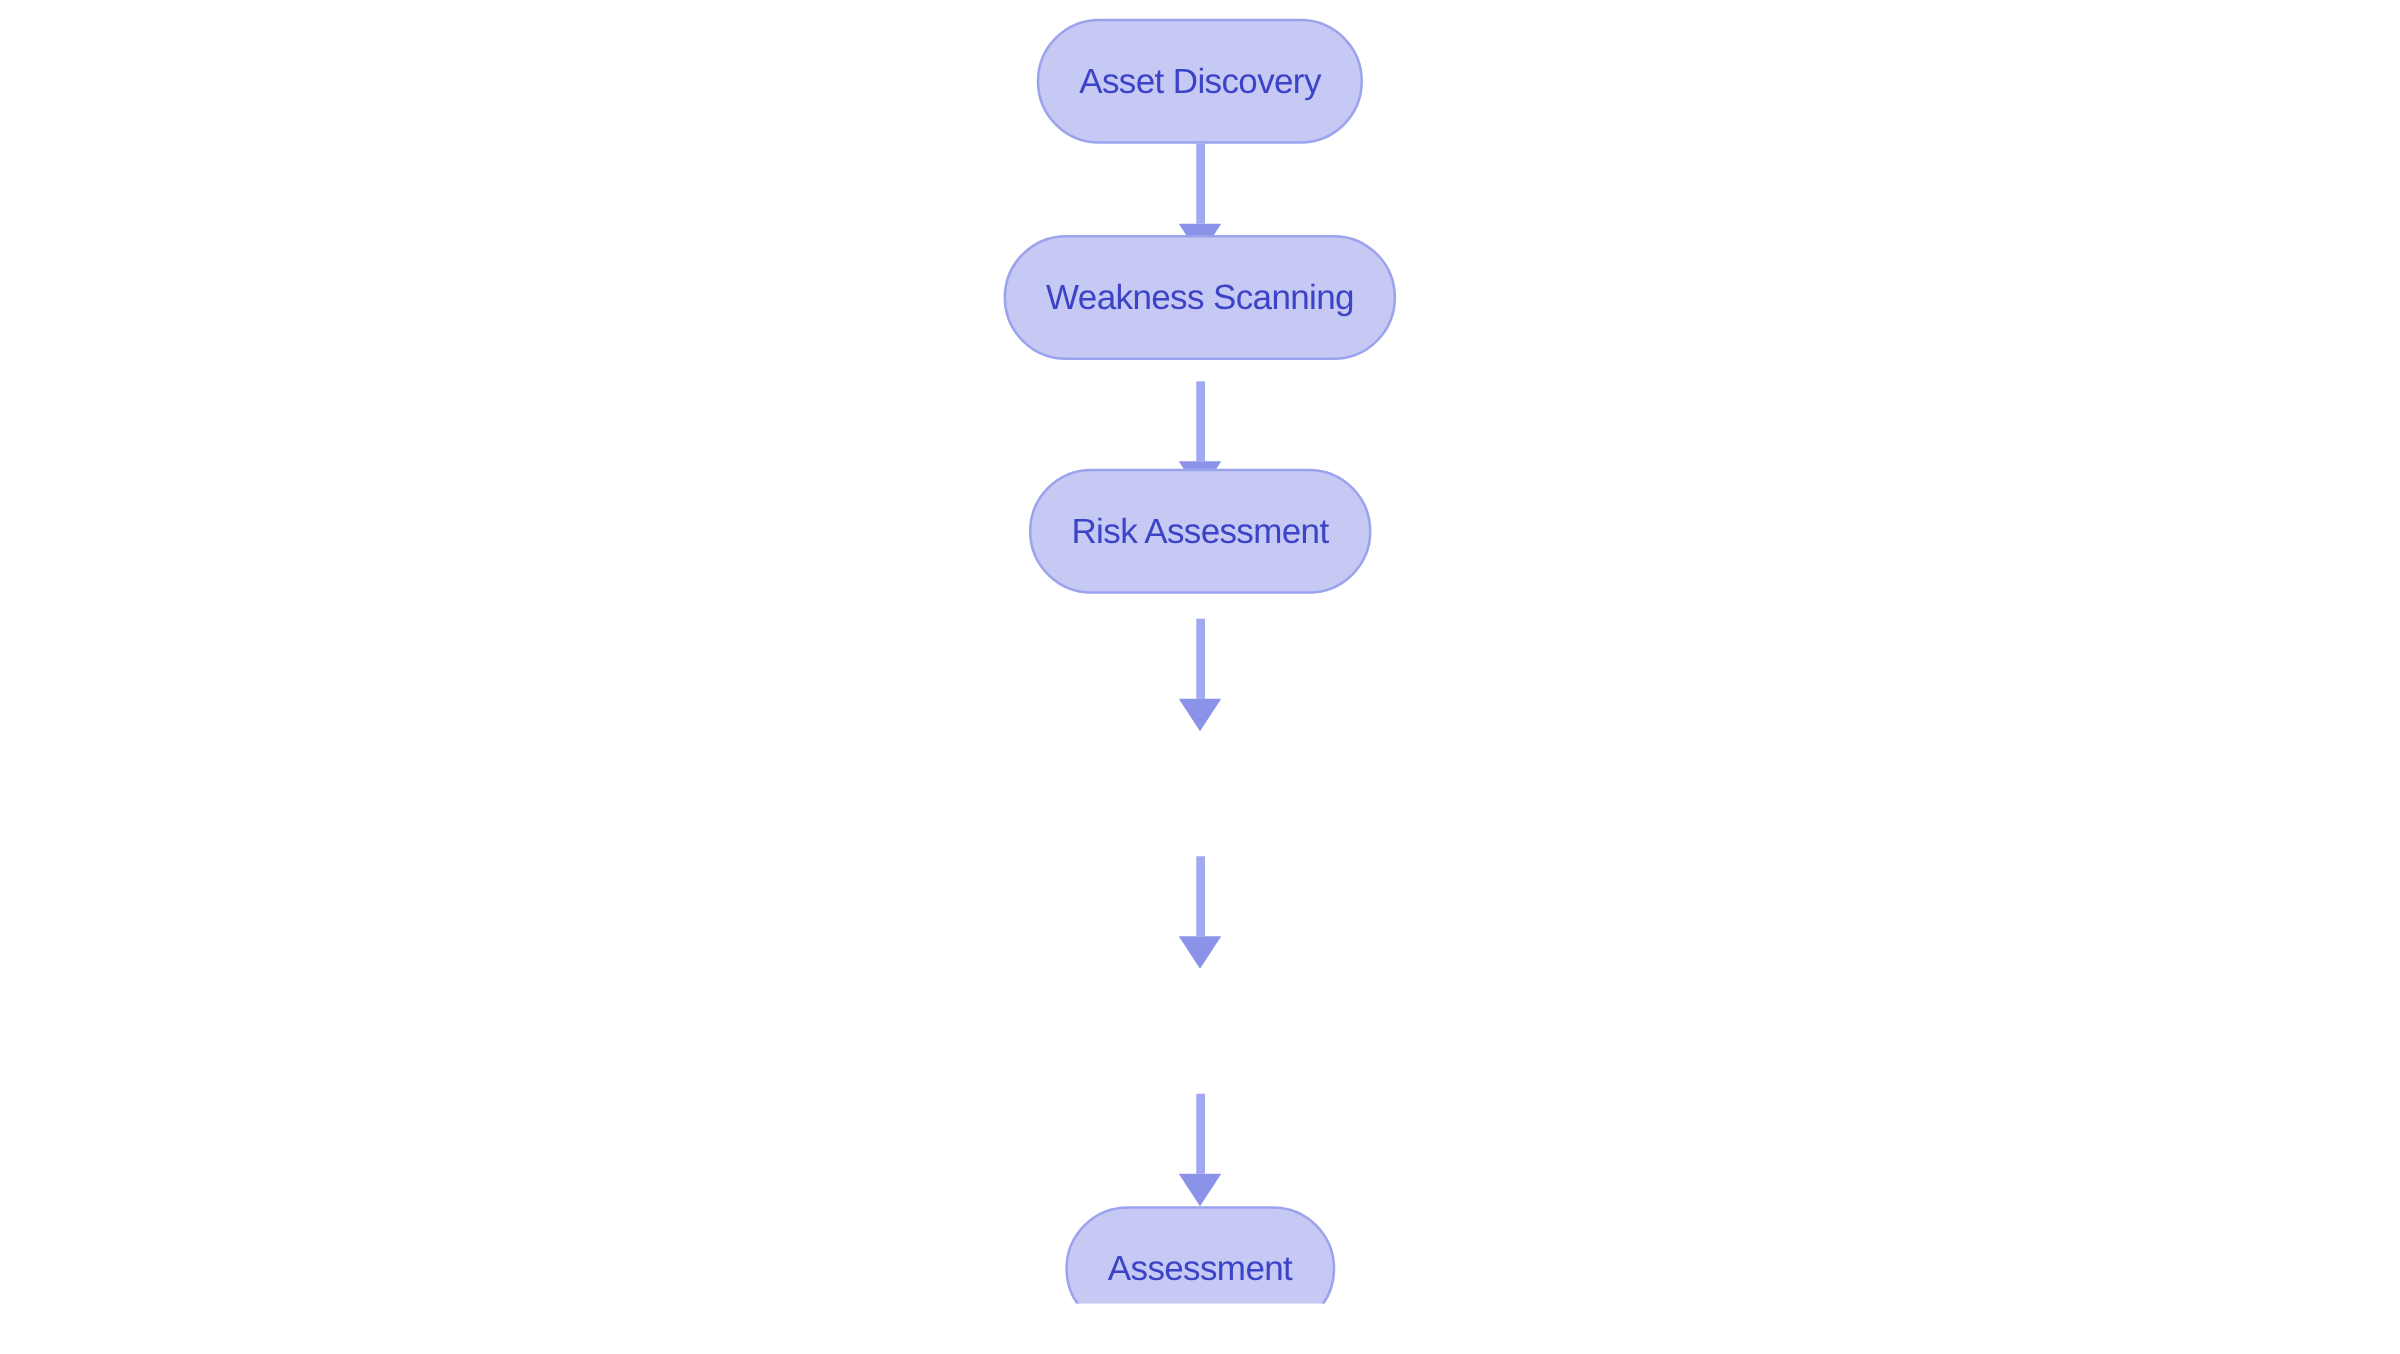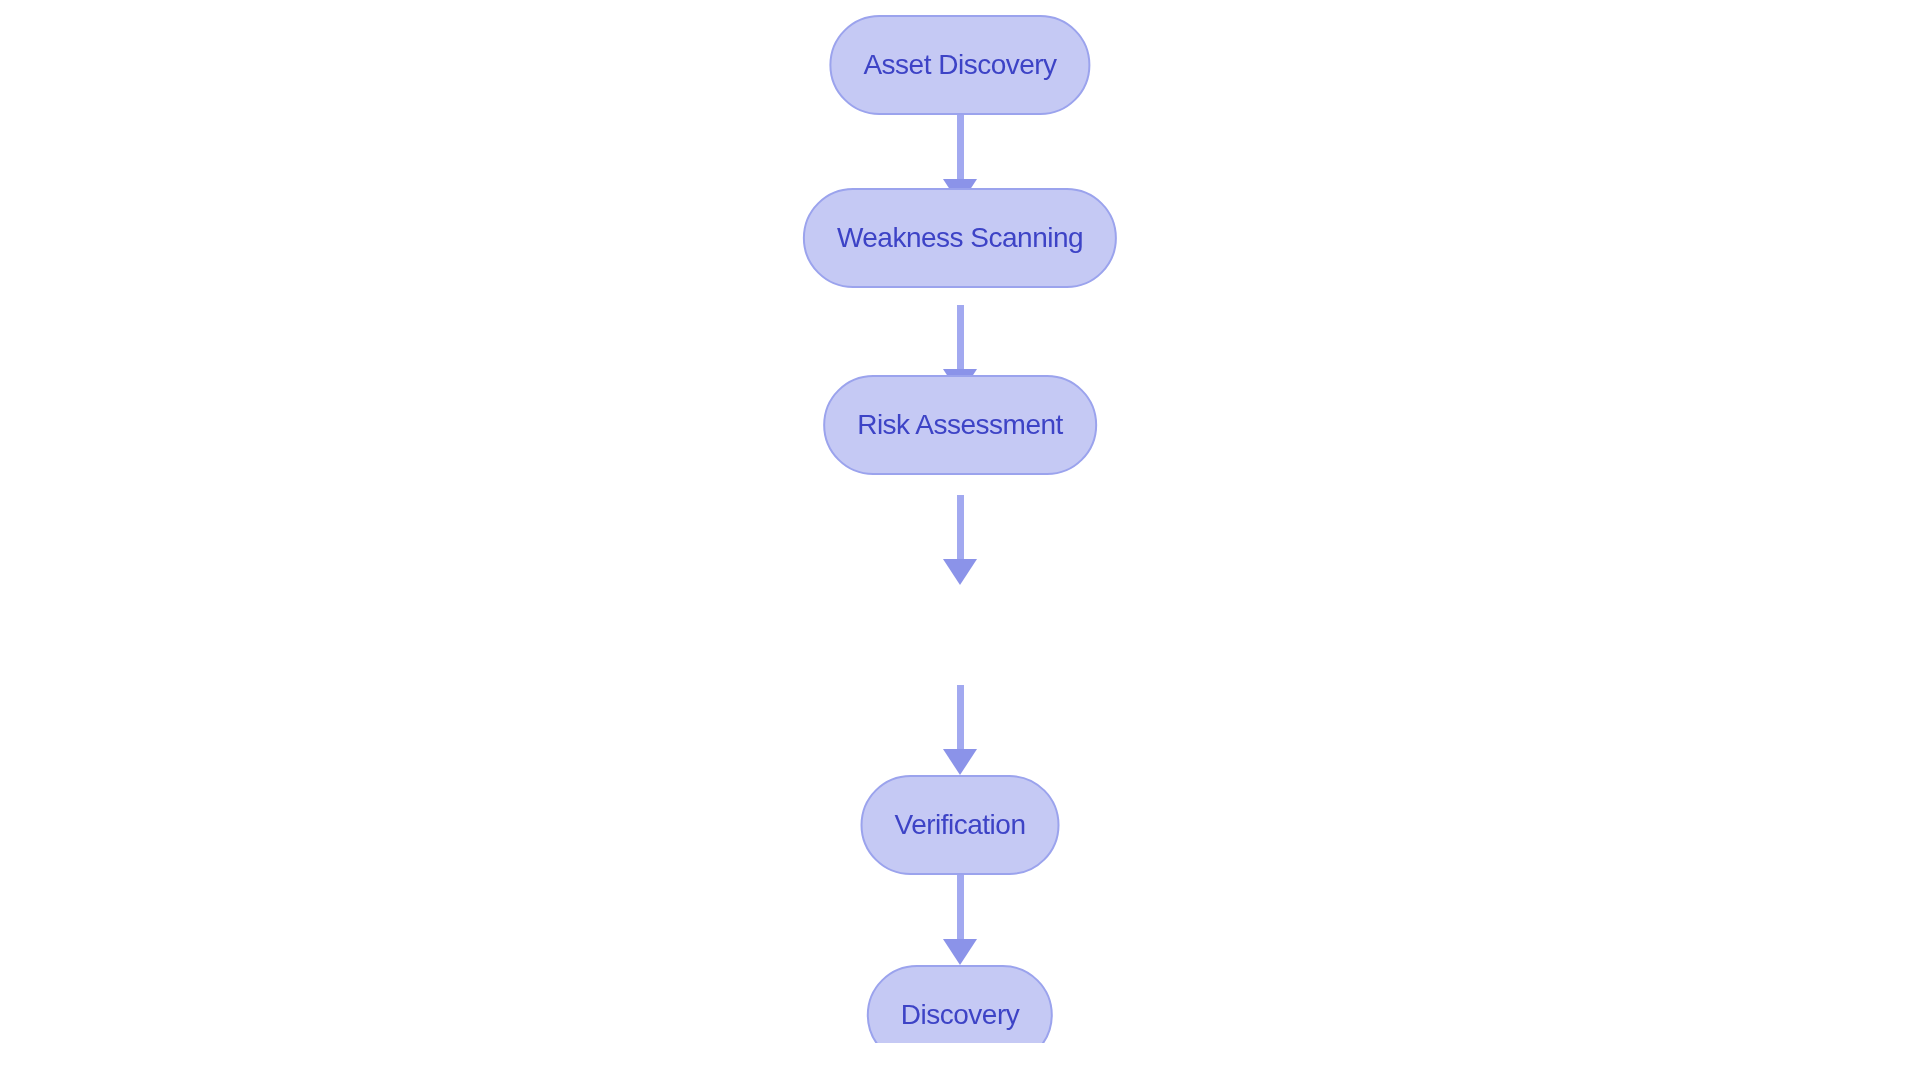--- a/index.html
+++ b/index.html
@@ -108,26 +108,23 @@
     <span class="shaft"></span>
     <span class="head"></span>
   </div>
 
 
   <div class="arrow a4">
     <span class="shaft"></span>
     <span class="head"></span>
   </div>
 
-  <div class="node n5">
-    <span>Verification</span>
-  </div>
 
   <div class="arrow a5">
     <span class="shaft"></span>
     <span class="head"></span>
   </div>
 
   <div class="node n6">
-    <span>Discovery</span>
+    <span>Assessment</span>
   </div>
 
 </div>
 
 </body></html>

